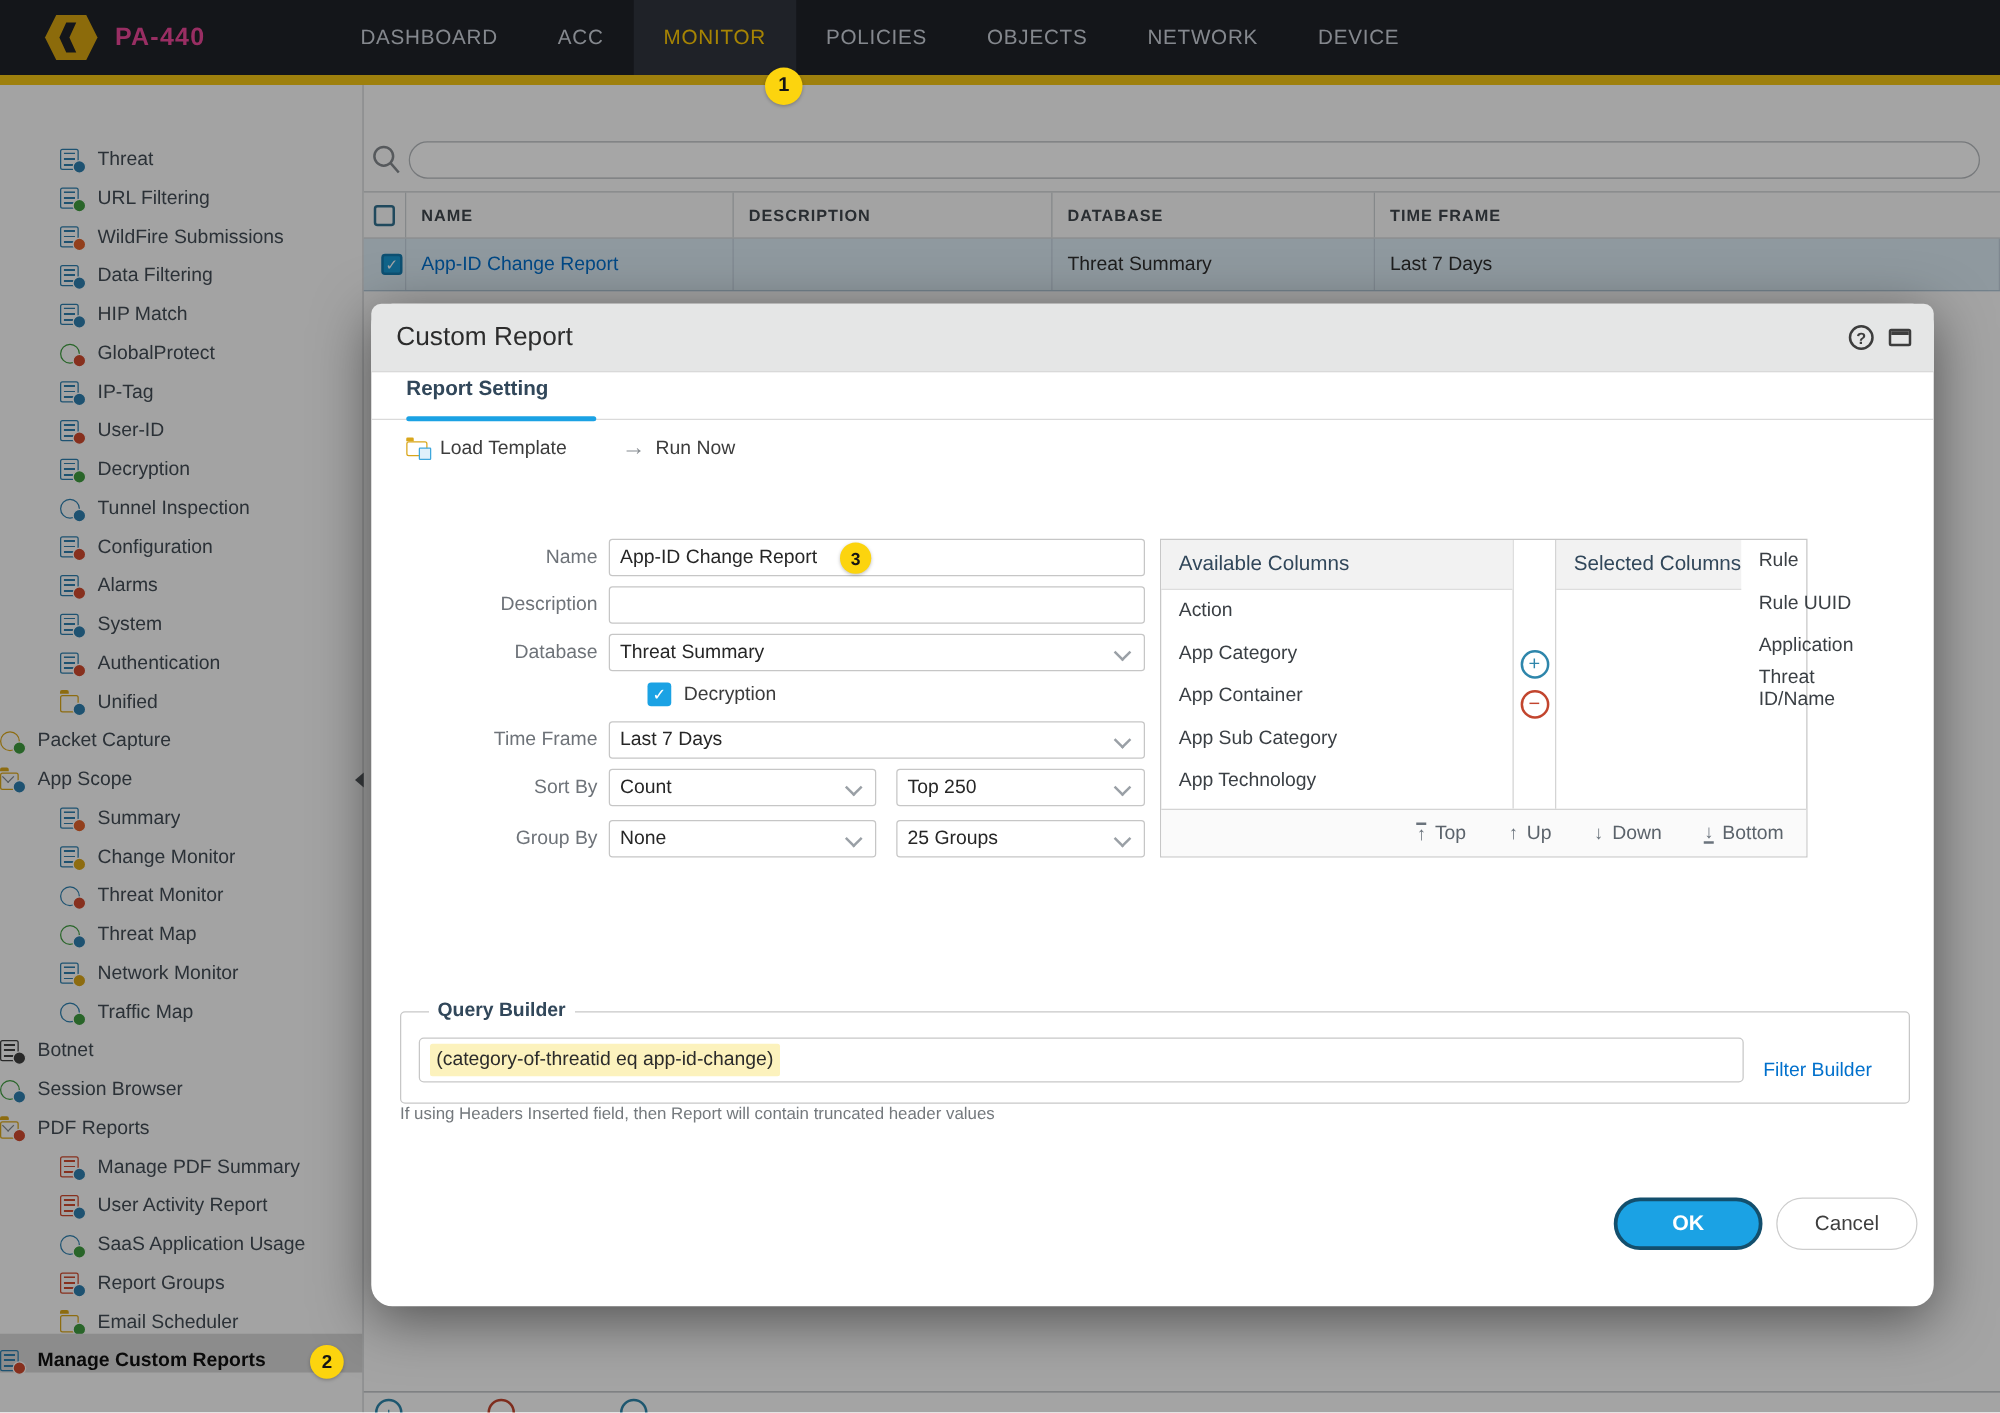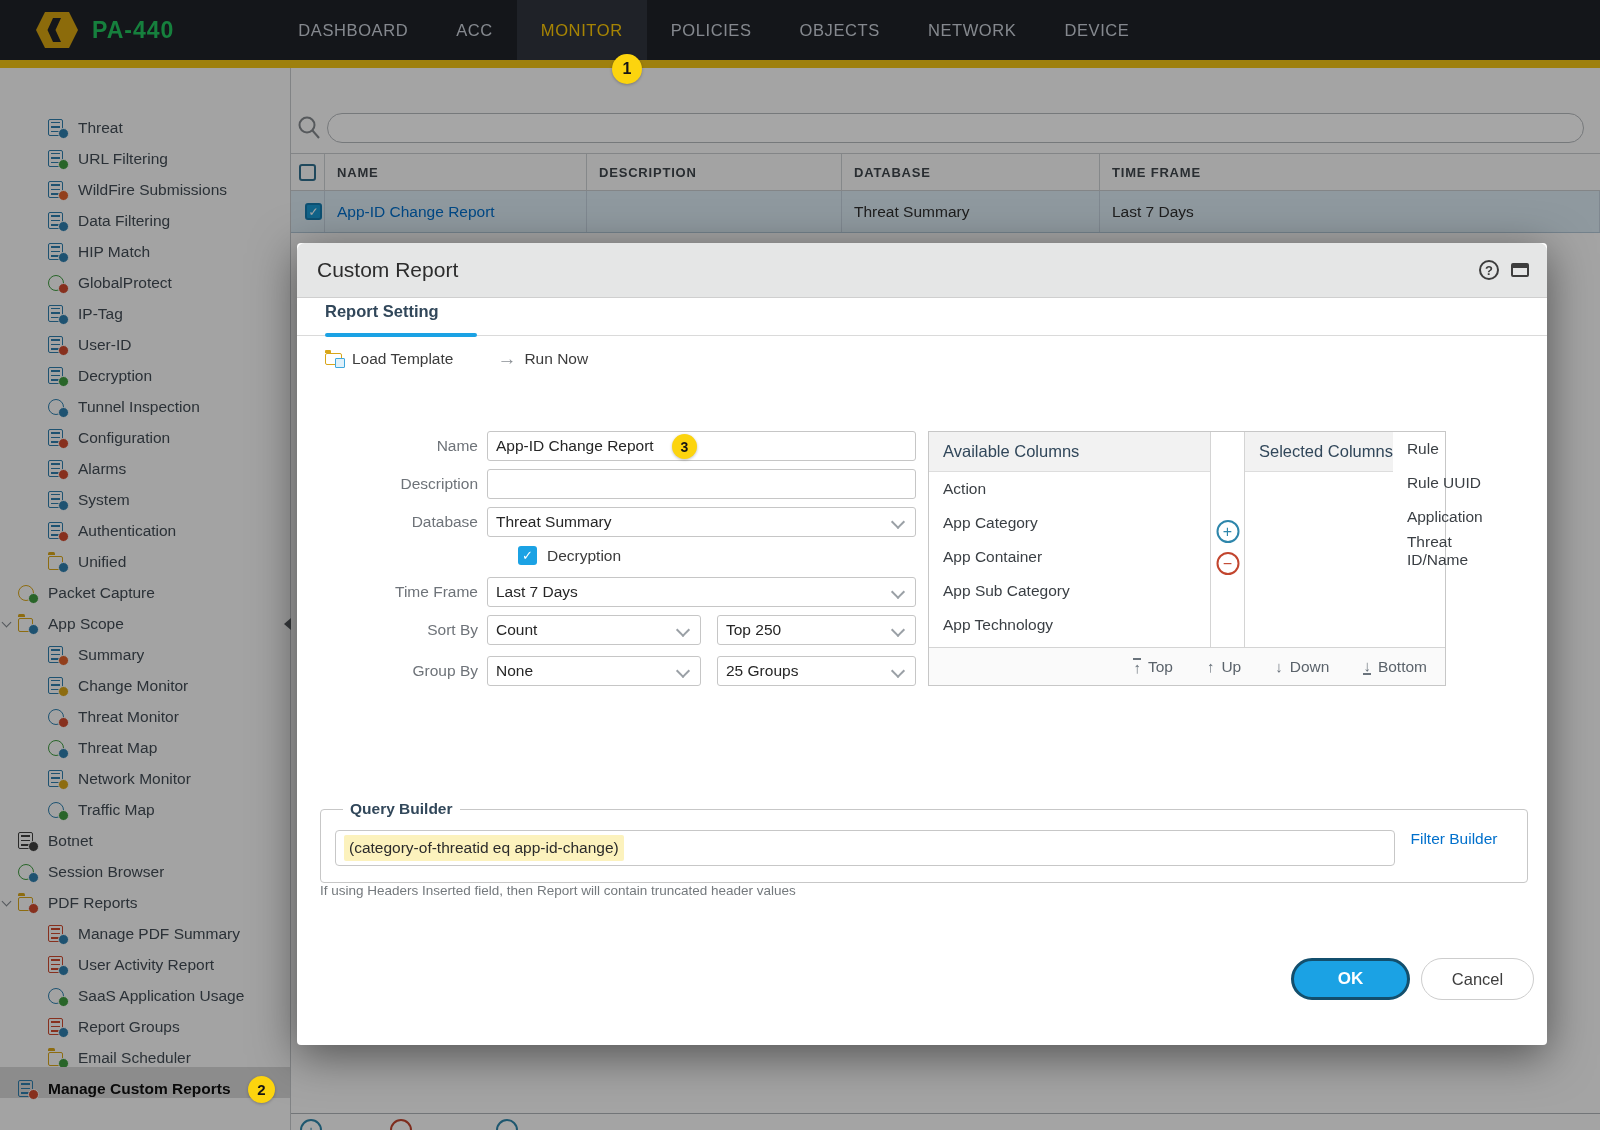--- a/index.html
+++ b/index.html
@@ -4,31 +4,31 @@
 <style>
   html,body{margin:0;padding:0}
   body{
     width:1600px;height:1130px;position:relative;overflow:hidden;
     background:#f4f5f5;font-family:"Liberation Sans",sans-serif;
     -webkit-font-smoothing:antialiased;
   }
   
   .topnav{position:absolute;left:0;top:0;right:0;height:60px;background:#1f2229;display:flex;align-items:stretch;z-index:1}
   .brand{display:flex;align-items:center;margin-left:34px;gap:12px}
-  .brand-name{font-size:23px;font-weight:bold;color:#22c55e;letter-spacing:1px}
+  .brand-name{font-size:20px;font-weight:bold;color:#ec4899;letter-spacing:1px}
   .nav-items{display:flex;height:100%;margin-left:100px}
   .nav-item{padding:0 24px;display:flex;align-items:center;font-size:16.5px;letter-spacing:.6px;color:#ccd2da;cursor:pointer}
   .nav-item.active{background:#31353e;color:#ffcb06}
   .goldbar{position:absolute;left:0;top:60px;right:0;height:8px;background:#f3c515;z-index:1}
 
   
   .sidebar{position:absolute;left:0;top:68px;width:291px;bottom:0;background:#fafbfb;border-right:1px solid #c6cacd;box-sizing:border-box}
   .sb-list{padding-top:38px}
   .sb-item{height:31px;display:flex;align-items:flex-end;position:relative;font-size:15.5px;color:#434c55;cursor:pointer;white-space:nowrap}
-  .sb-item.lvl1{padding-left:18px}
+  .sb-item.lvl1{}
   .sb-item.lvl2{padding-left:48px}
   .sb-item.sel{background:#d8d8d8;font-weight:bold;color:#101010}
   .sb-caret{position:absolute;left:3px;top:10px}
   .chev{display:inline-block;width:8px;height:8px;border-right:2px solid #9aa0a6;border-bottom:2px solid #9aa0a6;transform:rotate(45deg)}
   .chev.sm{width:6px;height:6px;border-width:1.5px;border-color:#82878d}
   .sb-label{overflow:hidden}
   
   .si{position:relative;width:21px;height:18px;margin-right:9px;flex:none;--c:#2e7fae;--a:#2e7fae}
   .si-base{position:absolute;left:0;top:0;width:15px;height:17px;box-sizing:border-box;border:1.7px solid var(--c);border-radius:2px;padding:2px;
     background:repeating-linear-gradient(to bottom,var(--c) 0 1.5px,transparent 1.5px 4.5px);
@@ -54,21 +54,21 @@
   .cbx{width:17px;height:17px;box-sizing:border-box;border-radius:3px;display:flex;align-items:center;justify-content:center;border:2px solid #32708f;background:#fbfbfb;cursor:pointer}
   .cbx.checked{background:#1b9ad4;border-color:#147cb0;color:#fff;font-size:12px}
   .footer-line{position:absolute;left:0;right:0;top:1045px;border-top:1px solid #b0b4b8}
   .fbtn{position:absolute;top:1051px;width:22px;height:22px;box-sizing:border-box;border-radius:50%;display:flex;align-items:center;justify-content:center;font-size:13px;background:#fff}
   .fbtn.add{left:9px;border:2px solid #2e86ab;color:#2e86ab}
   .fbtn.del{left:99px;border:2px solid #c2452e;color:#c2452e}
   .fbtn.clone{left:205px;border:2px solid #2e86ab;color:#2e86ab}
 
   
   .overlay{position:absolute;inset:0;background:rgba(0,0,0,.35);z-index:10}
-  .dialog{position:absolute;left:297px;top:243px;width:1250px;height:802px;background:#fff;border-radius:4px;box-shadow:0 10px 45px rgba(0,0,0,.5);z-index:20}
+  .dialog{position:absolute;left:297px;top:243px;width:1250px;height:802px;background:#fff;border-radius:17px;box-shadow:0 10px 45px rgba(0,0,0,.5);z-index:20}
   .dlg-header{height:55px;background:#e5e6e6;border-radius:8px 8px 0 0;border-bottom:1px solid #cfcfcf;display:flex;align-items:center;box-sizing:border-box}
   .dlg-title{margin-left:20px;font-size:21px;color:#2c2c2c;flex:1}
   .dlg-icons{display:flex;align-items:center;gap:12px;margin-right:18px}
   .help-ico{width:20px;height:20px;box-sizing:border-box;border:2px solid #3d3d3d;border-radius:50%;font-weight:bold;font-size:13px;color:#3d3d3d;display:flex;align-items:center;justify-content:center;cursor:pointer}
   .win-ico{width:18px;height:14px;box-sizing:border-box;border:2px solid #3d3d3d;border-radius:2px;position:relative;cursor:pointer}
   .win-ico::before{content:"";position:absolute;top:0;left:0;right:0;height:3px;background:#3d3d3d}
   .tabstrip{position:relative;border-bottom:1px solid #dadada;padding:4px 0 14px 28px}
   .tab{font-weight:bold;font-size:16.5px;color:#31475a;display:inline-block;cursor:pointer}
   .tab-underline{position:absolute;left:28px;bottom:-2px;width:152px;height:4px;background:#1ba2e4;border-radius:2px}
   .toolbar{display:flex;align-items:center;gap:44px;padding:13px 0 0 28px}
@@ -103,21 +103,21 @@
   .circ.add{top:88px;border:2px solid #2e86ab;color:#2e86ab}
   .circ.rem{top:120px;border:2px solid #c2452e;color:#c2452e}
   .ord-bar{height:37px;flex:none;border-top:1px solid #d4d4d4;display:flex;align-items:center;justify-content:flex-end;gap:34px;padding-right:18px;background:#fafafa}
   .ord-btn{display:flex;align-items:center;gap:7px;font-size:15.5px;color:#5b636b;cursor:pointer}
   .ord-arr{font-size:15px;color:#6a737c;line-height:1.05}
   .bar-top{border-top:2px solid #6a737c}
   .bar-bottom{border-bottom:2px solid #6a737c}
 
   .qb{position:absolute;left:23px;top:557px;width:1208px;box-sizing:border-box;border:1px solid #c7c7c7;border-radius:4px;padding:12px 14px 16px;margin:0}
   .qb legend{padding:0 7px;margin-left:8px;font-weight:bold;font-size:15.5px;color:#31475a}
-  .qb-row{display:flex;align-items:flex-start}
+  .qb-row{display:flex;align-items:flex-end}
   .qb-input{flex:1;height:36px;box-sizing:border-box;border:1px solid #c7c7c7;border-radius:4px;display:flex;align-items:center;padding-left:8px;font-size:15.5px;color:#2b2b2b;cursor:text}
   .hl{background:#fcf2bd;padding:4px 5px;border-radius:2px}
   .fb-link{width:118px;text-align:center;color:#0070cc;font-size:15.5px;cursor:pointer}
   .note{position:absolute;left:23px;top:640px;font-size:13.5px;color:#74797d}
   .ok-btn{position:absolute;left:994px;top:715px;width:119px;height:42px;box-sizing:border-box;background:#1ba2e4;border:3px solid #134f6d;border-radius:22px;color:#fff;font-weight:bold;font-size:17px;display:flex;align-items:center;justify-content:center;cursor:pointer}
   .cancel-btn{position:absolute;left:1124px;top:715px;width:113px;height:42px;box-sizing:border-box;background:#fff;border:1px solid #cdcdcd;border-radius:22px;color:#3e3e3e;font-size:16.5px;display:flex;align-items:center;justify-content:center;cursor:pointer}
 
   
   .badge{position:absolute;border-radius:50%;background:#fcd40e;color:#151515;font-weight:bold;display:flex;align-items:center;justify-content:center;box-shadow:0 1px 3px rgba(0,0,0,.25)}
   .b1{left:612px;top:54px;width:30px;height:30px;font-size:16px;z-index:30}

